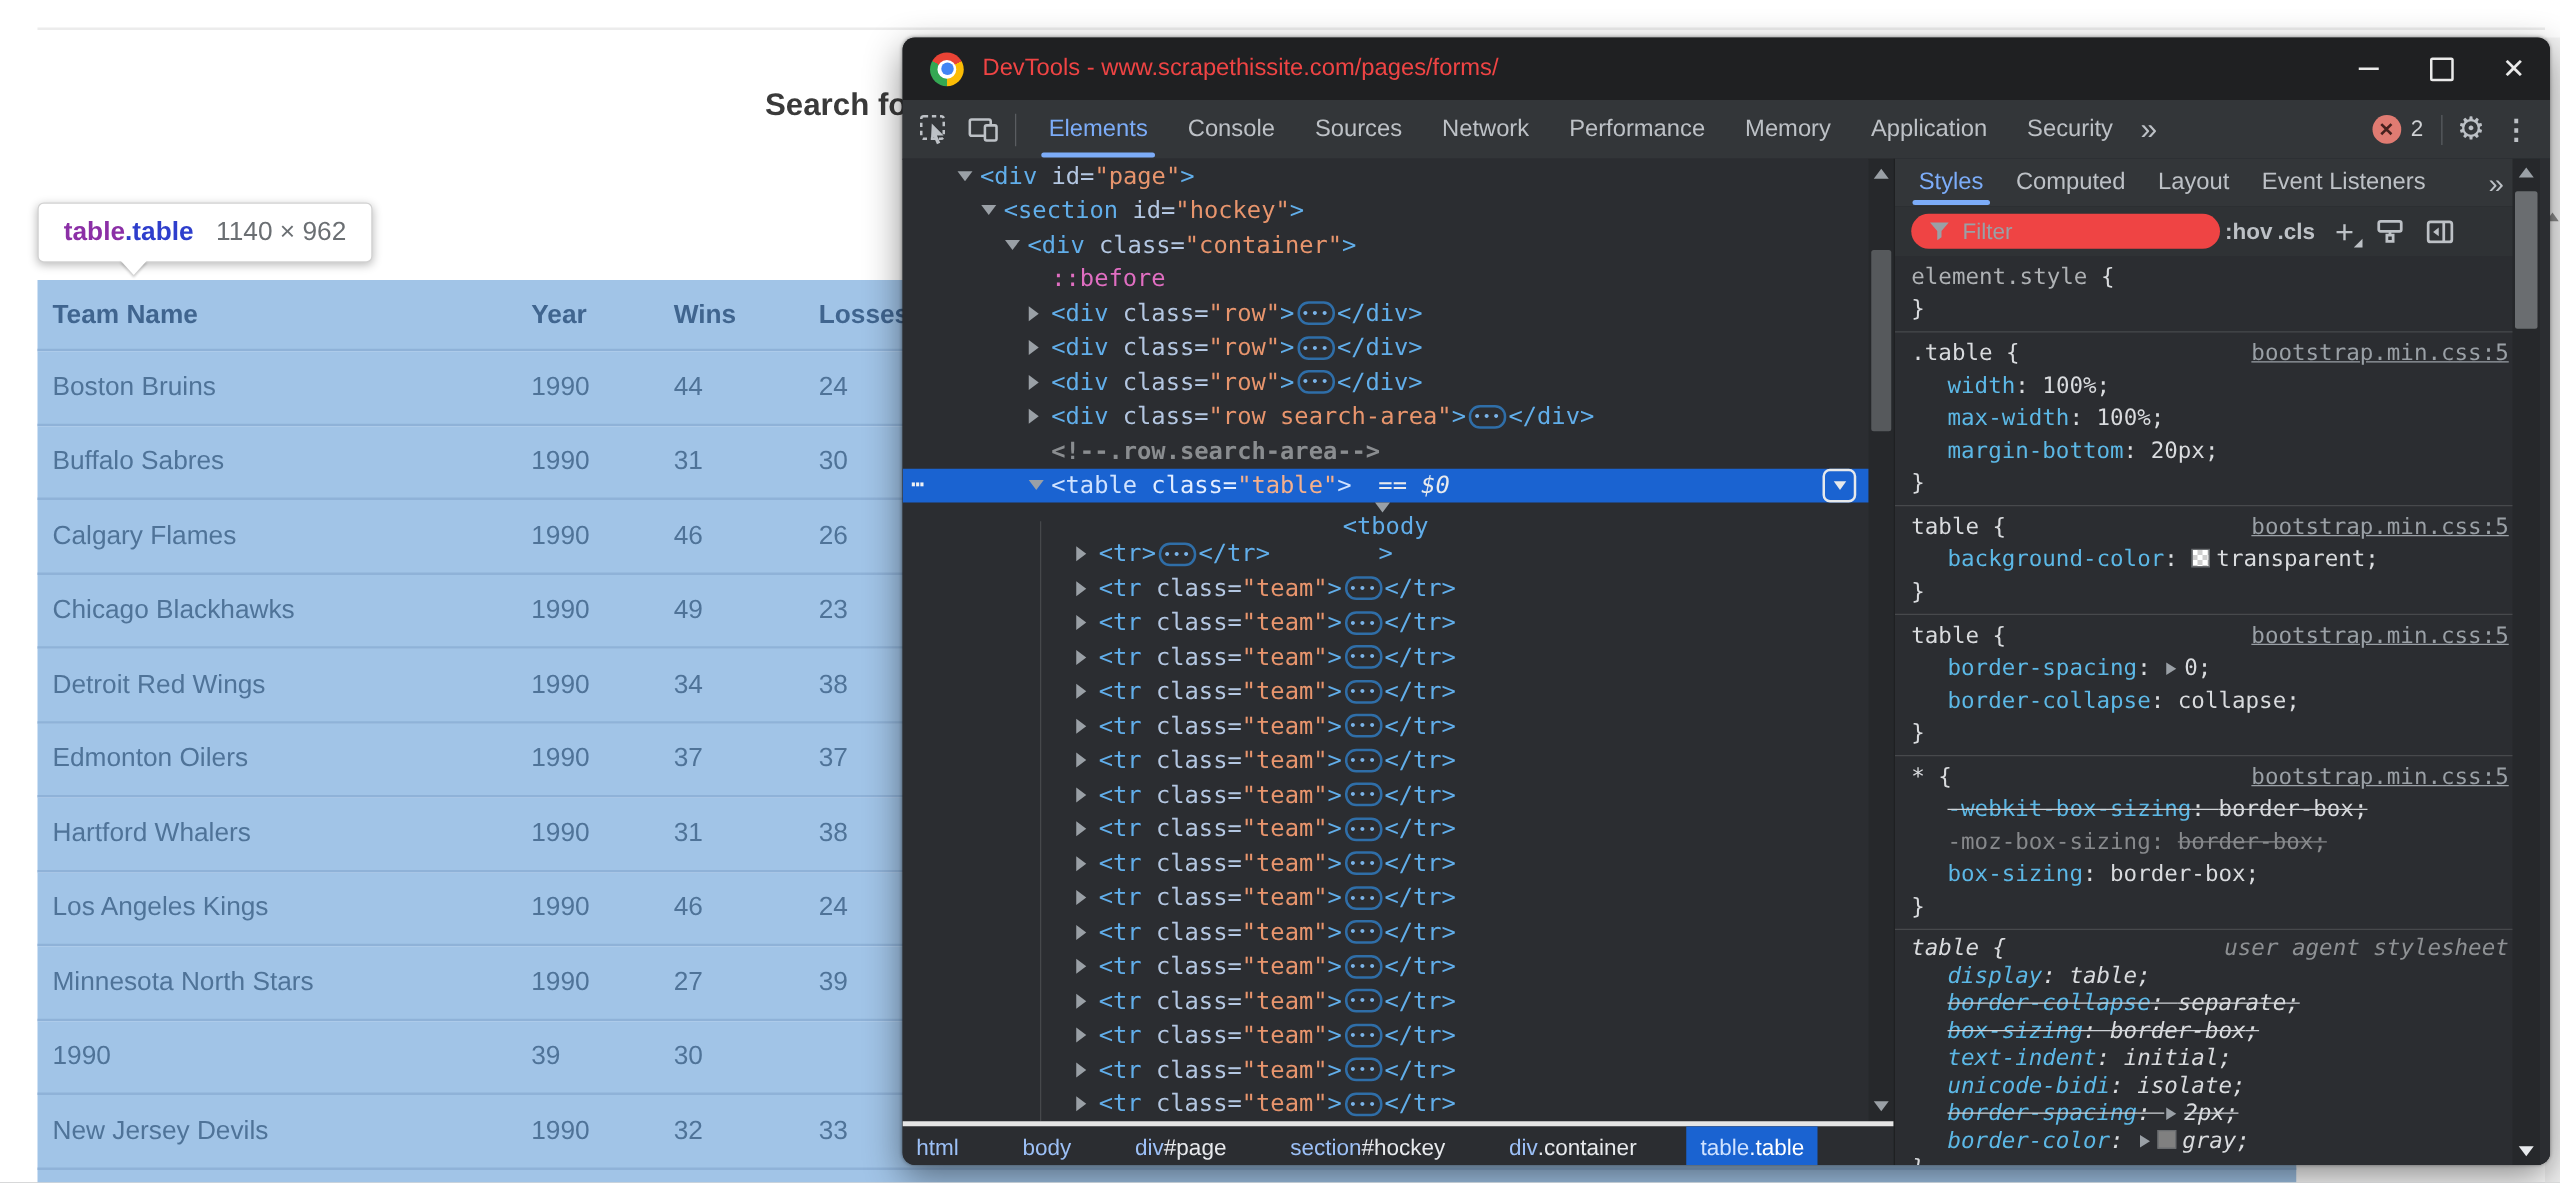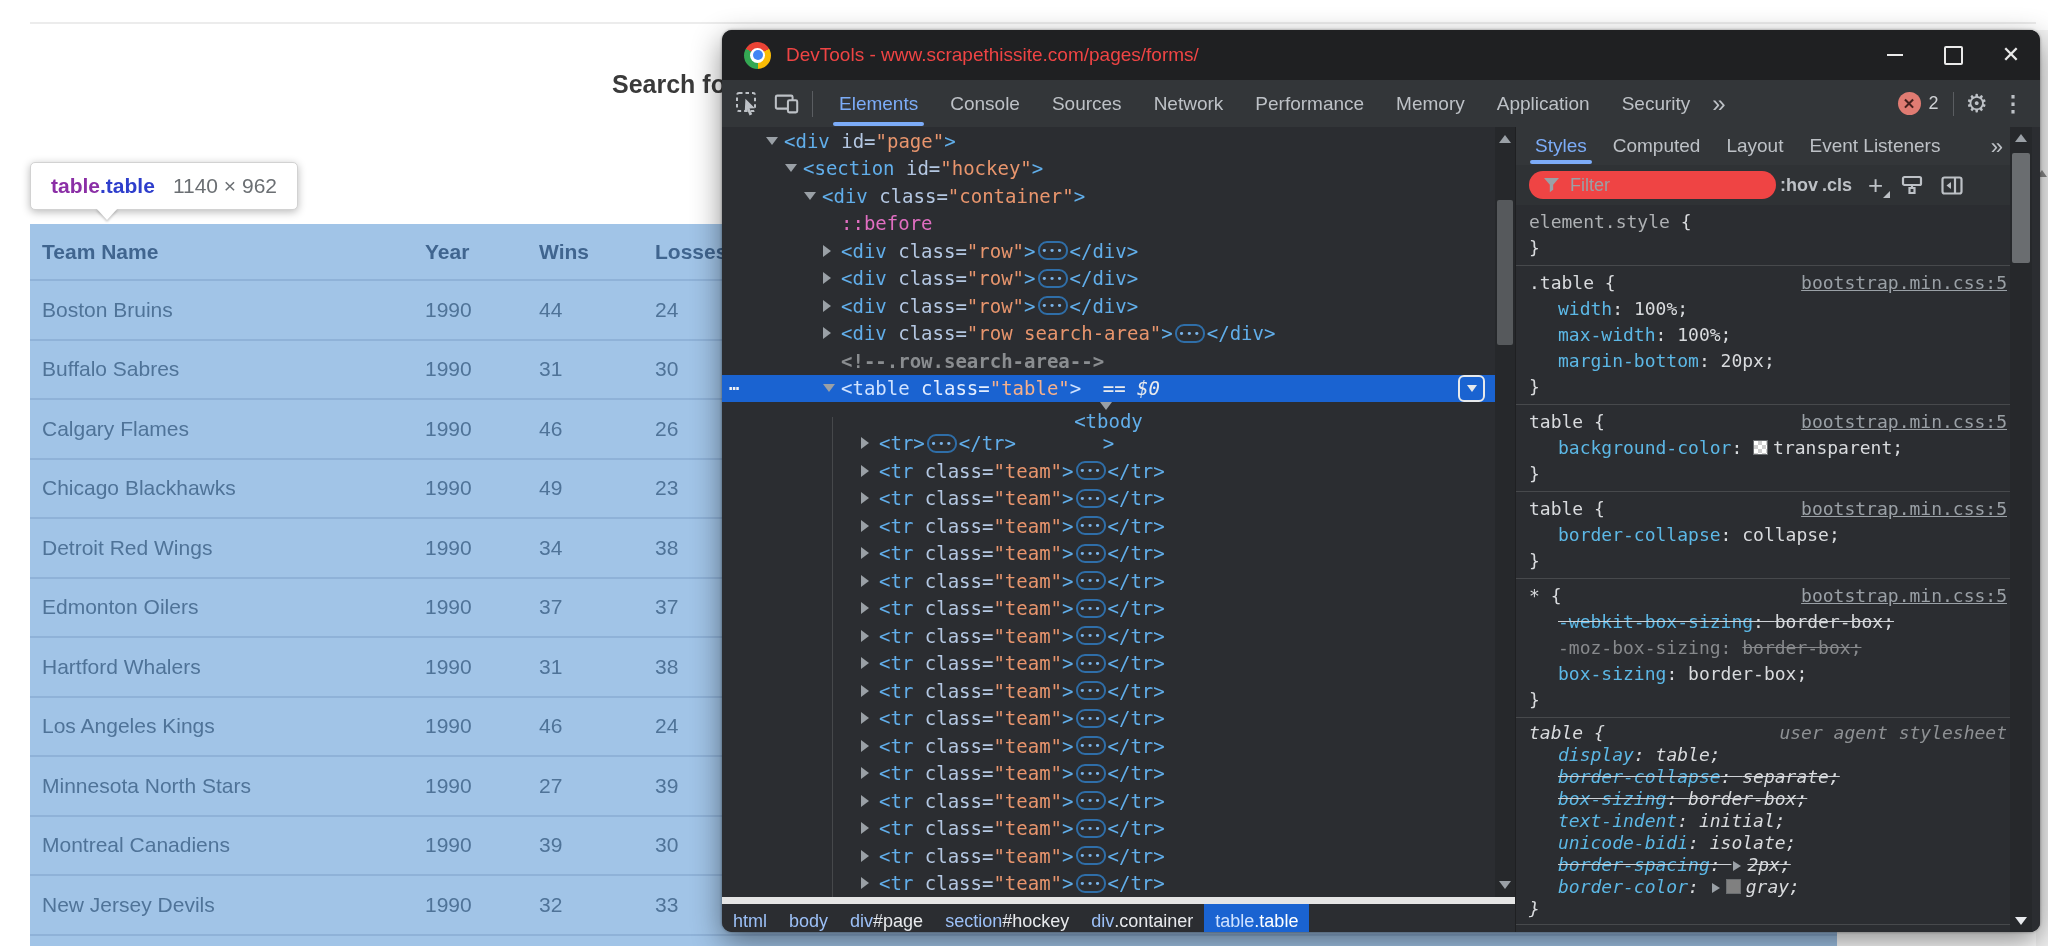--- a/index.html
+++ b/index.html
@@ -91,22 +91,22 @@
   .sel-right-icon::after{content:"";width:0;height:0;border-left:5px solid transparent;border-right:5px solid transparent;
         border-top:7px solid #e6e9ec;}
 
   
   .el-scroll{position:absolute;left:773px;top:97px;width:20px;height:770px;background:#26282b;}
   .el-scroll .up{position:absolute;top:8px;left:4px;width:0;height:0;border-left:6px solid transparent;border-right:6px solid transparent;border-bottom:8px solid #9aa0a6;}
   .el-scroll .down{position:absolute;bottom:8px;left:4px;width:0;height:0;border-left:6px solid transparent;border-right:6px solid transparent;border-top:8px solid #9aa0a6;}
   .el-scroll .thumb{position:absolute;left:2px;top:73px;width:16px;height:145px;background:#56595c;border-radius:2px;}
 
   
-  #crumbs{position:absolute;left:0;top:867px;width:793px;height:35px;background:#2b2d31;border-top:7px solid #e5e5e5;
-          display:flex;align-items:flex-start;font-size:18px;overflow:hidden;}
+  #crumbs{position:absolute;left:0;top:867px;width:793px;height:35px;background:#2b2d31;border-top:4px solid #e5e5e5;
+          display:flex;align-items:flex-start;font-size:18px;overflow:hidden;gap:29px;}
   .crumb{display:flex;align-items:center;height:35px;padding:0 11px;white-space:pre;color:#9cc0f7;}
   .crumb .qual{color:#e8eaed;}
   .crumb.sel{background:#1a63d1;color:#cfe2ff;}
   .crumb.sel .qual{color:#ffffff;}
 
   
   #sidebar{position:absolute;left:793px;top:97px;width:525px;height:805px;background:#2b2d31;border-left:1px solid #1f2022;}
   .sb-tabs{position:absolute;left:0;top:0;right:0;height:38px;background:#333639;border-bottom:1px solid #242629;
            display:flex;align-items:center;padding-left:6px;}
   .sb-tab{position:relative;height:100%;display:flex;align-items:center;padding:0 13px;font-size:19px;color:#bdc1c6;white-space:nowrap;}
@@ -215,21 +215,20 @@
           <span>46</span>
           <span>24</span>
         </div>
         <div class="trow">
           <span>Minnesota North Stars</span>
           <span>1990</span>
           <span>27</span>
           <span>39</span>
         </div>
         <div class="trow">
-          <span>Montreal Canadiens</span>
           <span>1990</span>
           <span>39</span>
           <span>30</span>
         </div>
         <div class="trow">
           <span>New Jersey Devils</span>
           <span>1990</span>
           <span>32</span>
           <span>33</span>
         </div>
@@ -390,20 +389,21 @@
             <div class="rline decl"><span class="prop">margin-bottom</span><span class="colon">: </span><span class="val">20px</span><span class="semi">;</span></div>
             <div class="rline">}</div>
           </div>
           <div class="rule">
             <div class="rline"><span class="sel-name">table</span><span> {</span><span class="rule-link">bootstrap.min.css:5</span></div>
             <div class="rline decl"><span class="prop">background-color</span><span class="colon">: </span><span class="swatch transparent"></span><span class="val">transparent</span><span class="semi">;</span></div>
             <div class="rline">}</div>
           </div>
           <div class="rule">
             <div class="rline"><span class="sel-name">table</span><span> {</span><span class="rule-link">bootstrap.min.css:5</span></div>
+            <div class="rline decl"><span class="prop">border-spacing</span><span class="colon">: </span><span class="darrow"></span><span class="val">0</span><span class="semi">;</span></div>
             <div class="rline decl"><span class="prop">border-collapse</span><span class="colon">: </span><span class="val">collapse</span><span class="semi">;</span></div>
             <div class="rline">}</div>
           </div>
           <div class="rule">
             <div class="rline"><span class="sel-name">*</span><span> {</span><span class="rule-link">bootstrap.min.css:5</span></div>
             <div class="rline decl struck"><span class="prop">-webkit-box-sizing</span><span class="colon">: </span><span class="val">border-box</span><span class="semi">;</span></div>
             <div class="rline decl inactive"><span class="prop">-moz-box-sizing</span><span class="colon">: </span><span class="val">border-box</span><span class="semi">;</span></div>
             <div class="rline decl"><span class="prop">box-sizing</span><span class="colon">: </span><span class="val">border-box</span><span class="semi">;</span></div>
             <div class="rline">}</div>
           </div>

